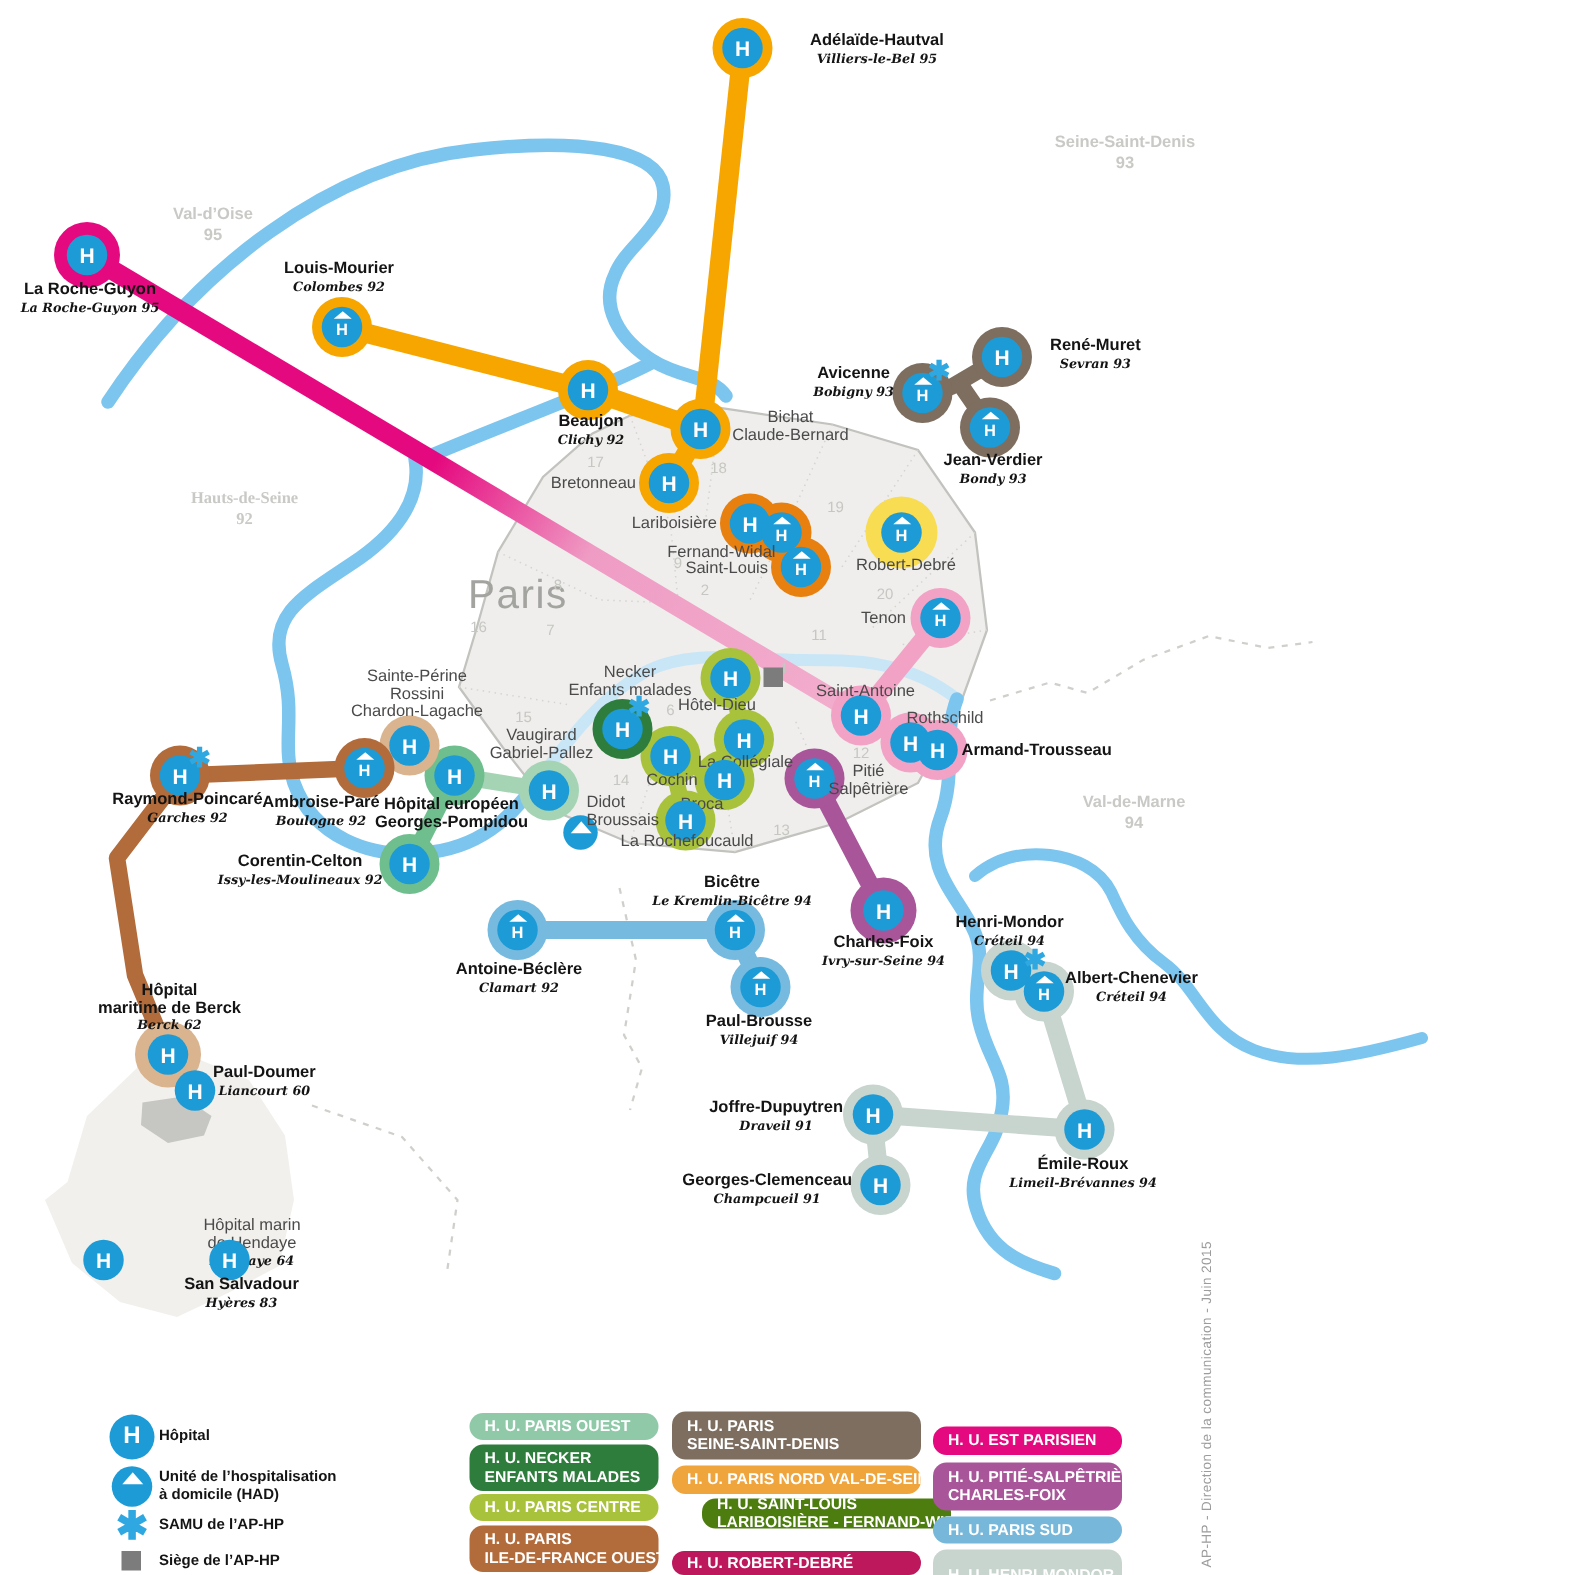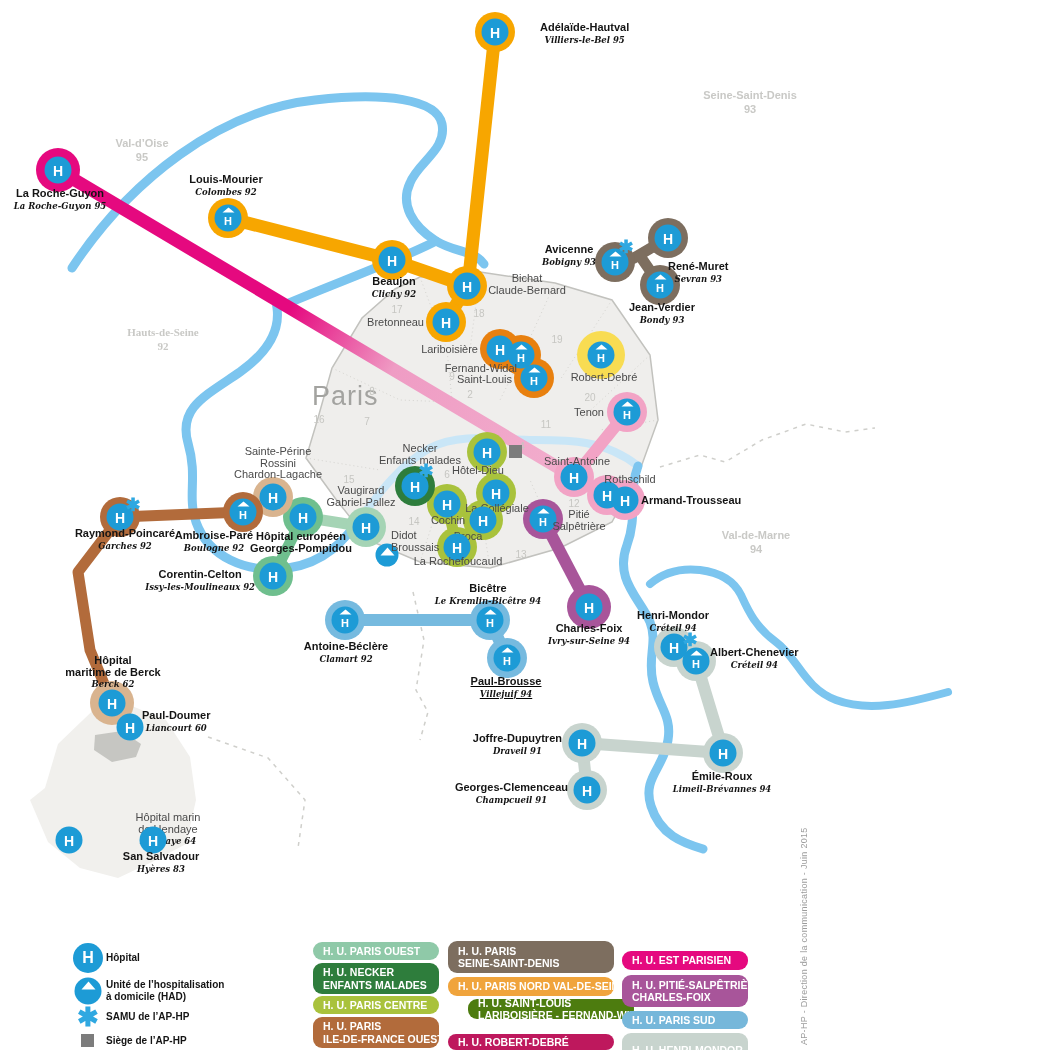--- a/index.html
+++ b/index.html
@@ -196,21 +196,21 @@
     <div class="node house" style="left: 601px; top: 355px;"><span class="roof"></span>H</div>
     <div class="lbl g" style="left: 604px; top: 372px; transform: translateX(-50%);">
       <div class="nm">Robert-Debré</div>
     </div>
     <div class="node house" style="left: 615px; top: 262px;"><span class="roof"></span>H</div>
     <div class="lbl b" style="left: 596px; top: 244px; transform: translateX(-100%);">
       <div class="nm">Avicenne</div>
       <div class="sub">Bobigny 93</div>
     </div>
     <div class="node" style="left: 668px; top: 238px;">H</div>
-    <div class="lbl b" style="left: 668px; top: 225px; transform: none; margin-top: 36px;">
+    <div class="lbl b" style="left: 700px; top: 225px; transform: none;">
       <div class="nm">René-Muret</div>
       <div class="sub">Sevran 93</div>
     </div>
     <div class="node house" style="left: 660px; top: 285px;"><span class="roof"></span>H</div>
     <div class="lbl b" style="left: 662px; top: 302px; transform: translateX(-50%);">
       <div class="nm">Jean-Verdier</div>
       <div class="sub">Bondy 93</div>
     </div>
     <div class="node" style="left: 58px; top: 170px;">H</div>
     <div class="lbl b" style="left: 60px; top: 188px; transform: translateX(-50%);">
@@ -307,21 +307,21 @@
     <div class="lbl b" style="left: 346px; top: 641px; transform: translateX(-50%);">
       <div class="nm">Antoine-Béclère</div>
       <div class="sub">Clamart 92</div>
     </div>
     <div class="node house" style="left: 490px; top: 620px;"><span class="roof"></span>H</div>
     <div class="lbl b" style="left: 488px; top: 583px; transform: translateX(-50%);">
       <div class="nm">Bicêtre</div>
       <div class="sub">Le Kremlin-Bicêtre 94</div>
     </div>
     <div class="node house" style="left: 507px; top: 658px;"><span class="roof"></span>H</div>
-    <div class="lbl b" style="left: 506px; top: 676px; transform: translateX(-50%); text-decoration: underline;">
+    <div class="lbl b" style="left: 506px; top: 676px; transform: translateX(-50%);">
       <div class="nm">Paul-Brousse</div>
       <div class="sub">Villejuif 94</div>
     </div>
     <div class="node" style="left: 674px; top: 647px;">H</div>
     <div class="lbl b" style="left: 673px; top: 610px; transform: translateX(-50%);">
       <div class="nm">Henri-Mondor</div>
       <div class="sub">Créteil 94</div>
     </div>
     <div class="node house" style="left: 696px; top: 661px;"><span class="roof"></span>H</div>
     <div class="lbl b" style="left: 710px; top: 647px; transform: none;">

